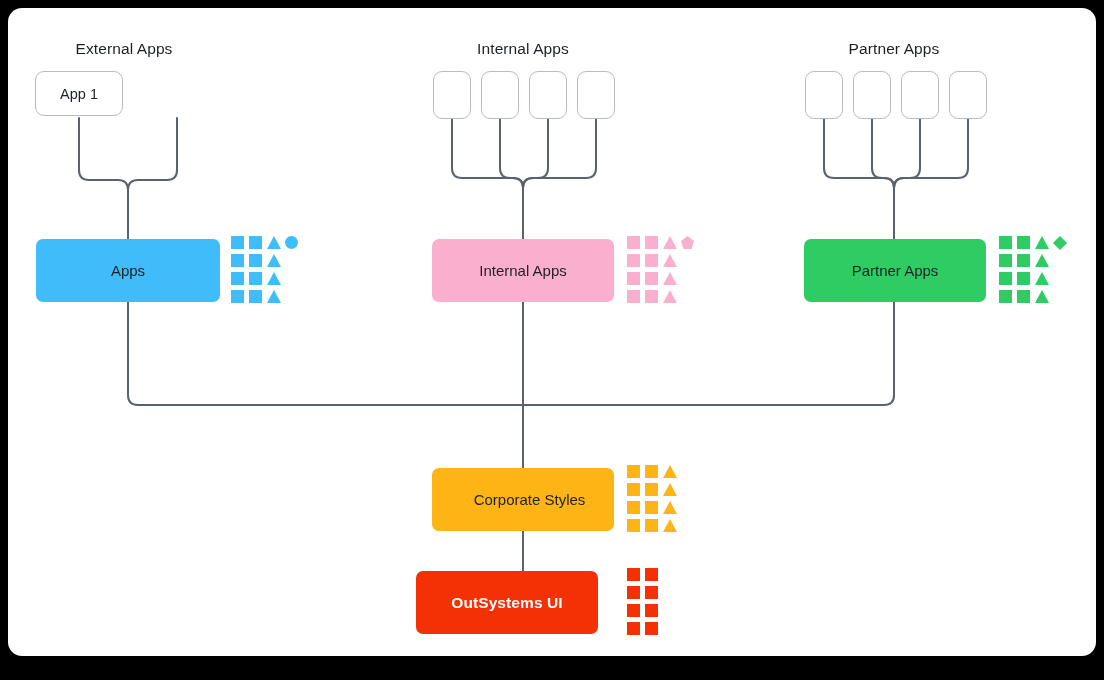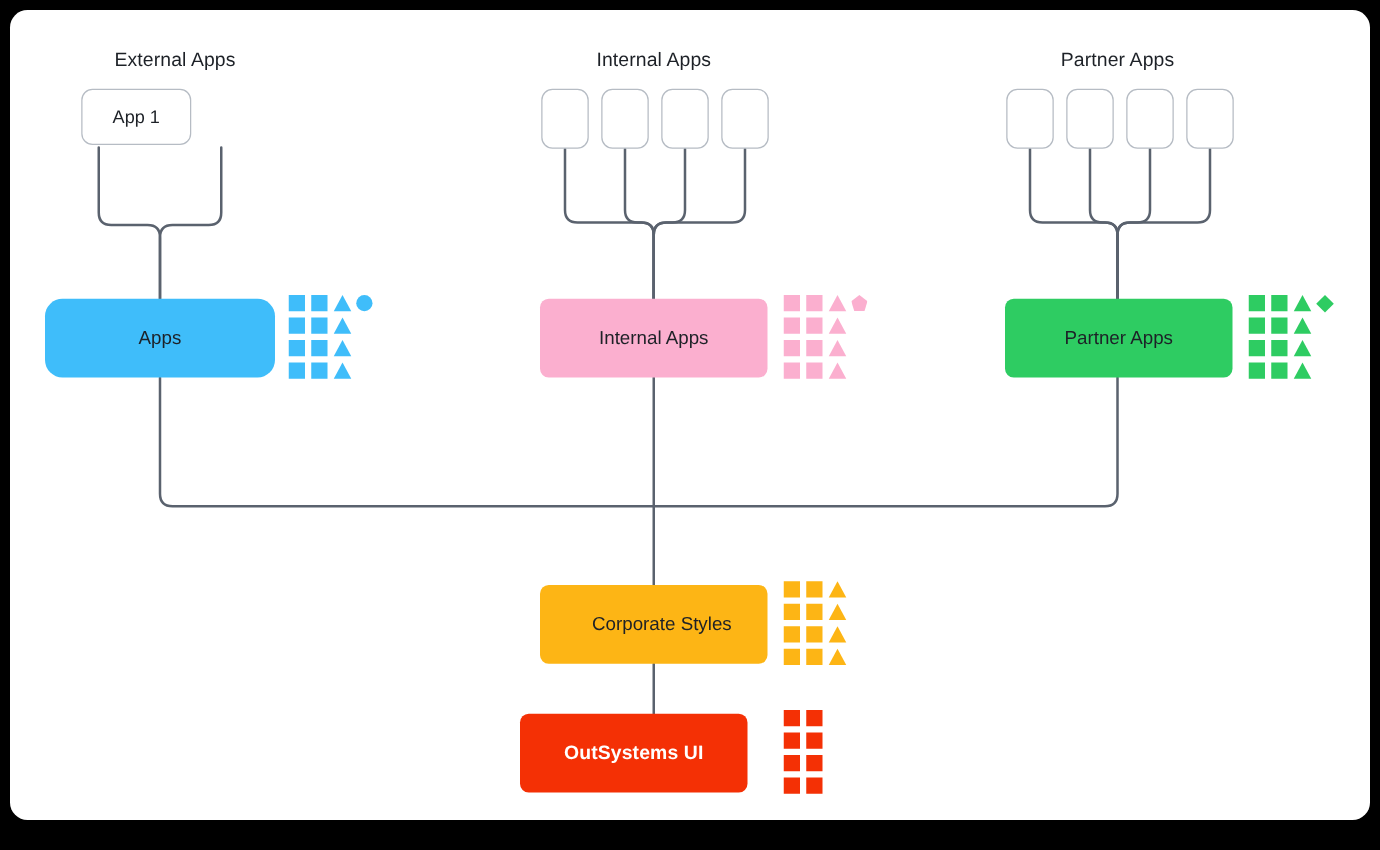--- a/index.html
+++ b/index.html
@@ -141,33 +141,33 @@
       <path d="M 872 119 L 872 168 Q 872 178 882 178 L 884 178 Q 894 178 894 188 L 894 239" fill="none" stroke="#5A626E" stroke-width="2" stroke-linecap="round"></path>
       <path d="M 920 119 L 920 168 Q 920 178 910 178 L 904 178 Q 894 178 894 188 L 894 239" fill="none" stroke="#5A626E" stroke-width="2" stroke-linecap="round"></path>
       <path d="M 968 119 L 968 168 Q 968 178 958 178 L 904 178 Q 894 178 894 188 L 894 239" fill="none" stroke="#5A626E" stroke-width="2" stroke-linecap="round"></path>
       <path d="M 128 302 L 128 395 Q 128 405 138 405 L 523 405" fill="none" stroke="#5A626E" stroke-width="2" stroke-linecap="round"></path>
       <path d="M 894 302 L 894 395 Q 894 405 884 405 L 523 405" fill="none" stroke="#5A626E" stroke-width="2" stroke-linecap="round"></path>
       <path d="M 523 302 L 523 468" fill="none" stroke="#5A626E" stroke-width="2" stroke-linecap="round"></path>
       <path d="M 523 531 L 523 571" fill="none" stroke="#5A626E" stroke-width="2" stroke-linecap="round"></path>
     </svg>
 
   <div class="layer" id="node-layer">
-      <div class="section-title" style="left: 20px; top: 40px; width: 240px;">External Apps</div>
+      <div class="section-title" style="left: 4px; top: 40px; width: 240px;">External Apps</div>
       <div class="section-title" style="left: 403px; top: 40px; width: 240px;">Internal Apps</div>
       <div class="section-title" style="left: 774px; top: 40px; width: 240px;">Partner Apps</div>
-      <div class="app-box" style="left: 35px; top: 71px; width: 88px; height: 45px; margin-left: 30px;">App 1</div>
+      <div class="app-box" style="left: 35px; top: 71px; width: 88px; height: 45px;">App 1</div>
       <div class="app-box" style="left: 433px; top: 71px; width: 38px; height: 48px;"></div>
       <div class="app-box" style="left: 481px; top: 71px; width: 38px; height: 48px;"></div>
       <div class="app-box" style="left: 529px; top: 71px; width: 38px; height: 48px;"></div>
       <div class="app-box" style="left: 577px; top: 71px; width: 38px; height: 48px;"></div>
       <div class="app-box" style="left: 805px; top: 71px; width: 38px; height: 48px;"></div>
       <div class="app-box" style="left: 853px; top: 71px; width: 38px; height: 48px;"></div>
       <div class="app-box" style="left: 901px; top: 71px; width: 38px; height: 48px;"></div>
       <div class="app-box" style="left: 949px; top: 71px; width: 38px; height: 48px;"></div>
-      <div class="block" style="left: 36px; top: 239px; width: 184px; height: 63px; background: rgb(63, 189, 250); color: rgb(29, 33, 39); border-radius: 14px;">Apps</div>
+      <div class="block" style="left: 36px; top: 239px; width: 184px; height: 63px; background: rgb(63, 189, 250); color: rgb(29, 33, 39);">Apps</div>
       <div class="block" style="left: 432px; top: 239px; width: 182px; height: 63px; background: rgb(251, 175, 207); color: rgb(29, 33, 39);">Internal Apps</div>
       <div class="block" style="left: 804px; top: 239px; width: 182px; height: 63px; background: rgb(46, 204, 98); color: rgb(29, 33, 39);">Partner Apps</div>
       <div class="block" style="left: 432px; top: 468px; width: 182px; height: 63px; background: rgb(253, 181, 21); color: rgb(29, 33, 39); padding-left: 13px;">Corporate Styles</div>
       <div class="block bold" style="left: 416px; top: 571px; width: 182px; height: 63px; background: rgb(244, 48, 5); color: rgb(255, 255, 255);">OutSystems UI</div>
       <div class="cluster" style="left: 231px; top: 236px; color: rgb(63, 189, 250); grid-template-columns: repeat(4, 18px); grid-auto-rows: 18px;">
         <div class="cell">
           <div class="shape-square"></div>
         </div>
         <div class="cell">
           <div class="shape-square"></div>

